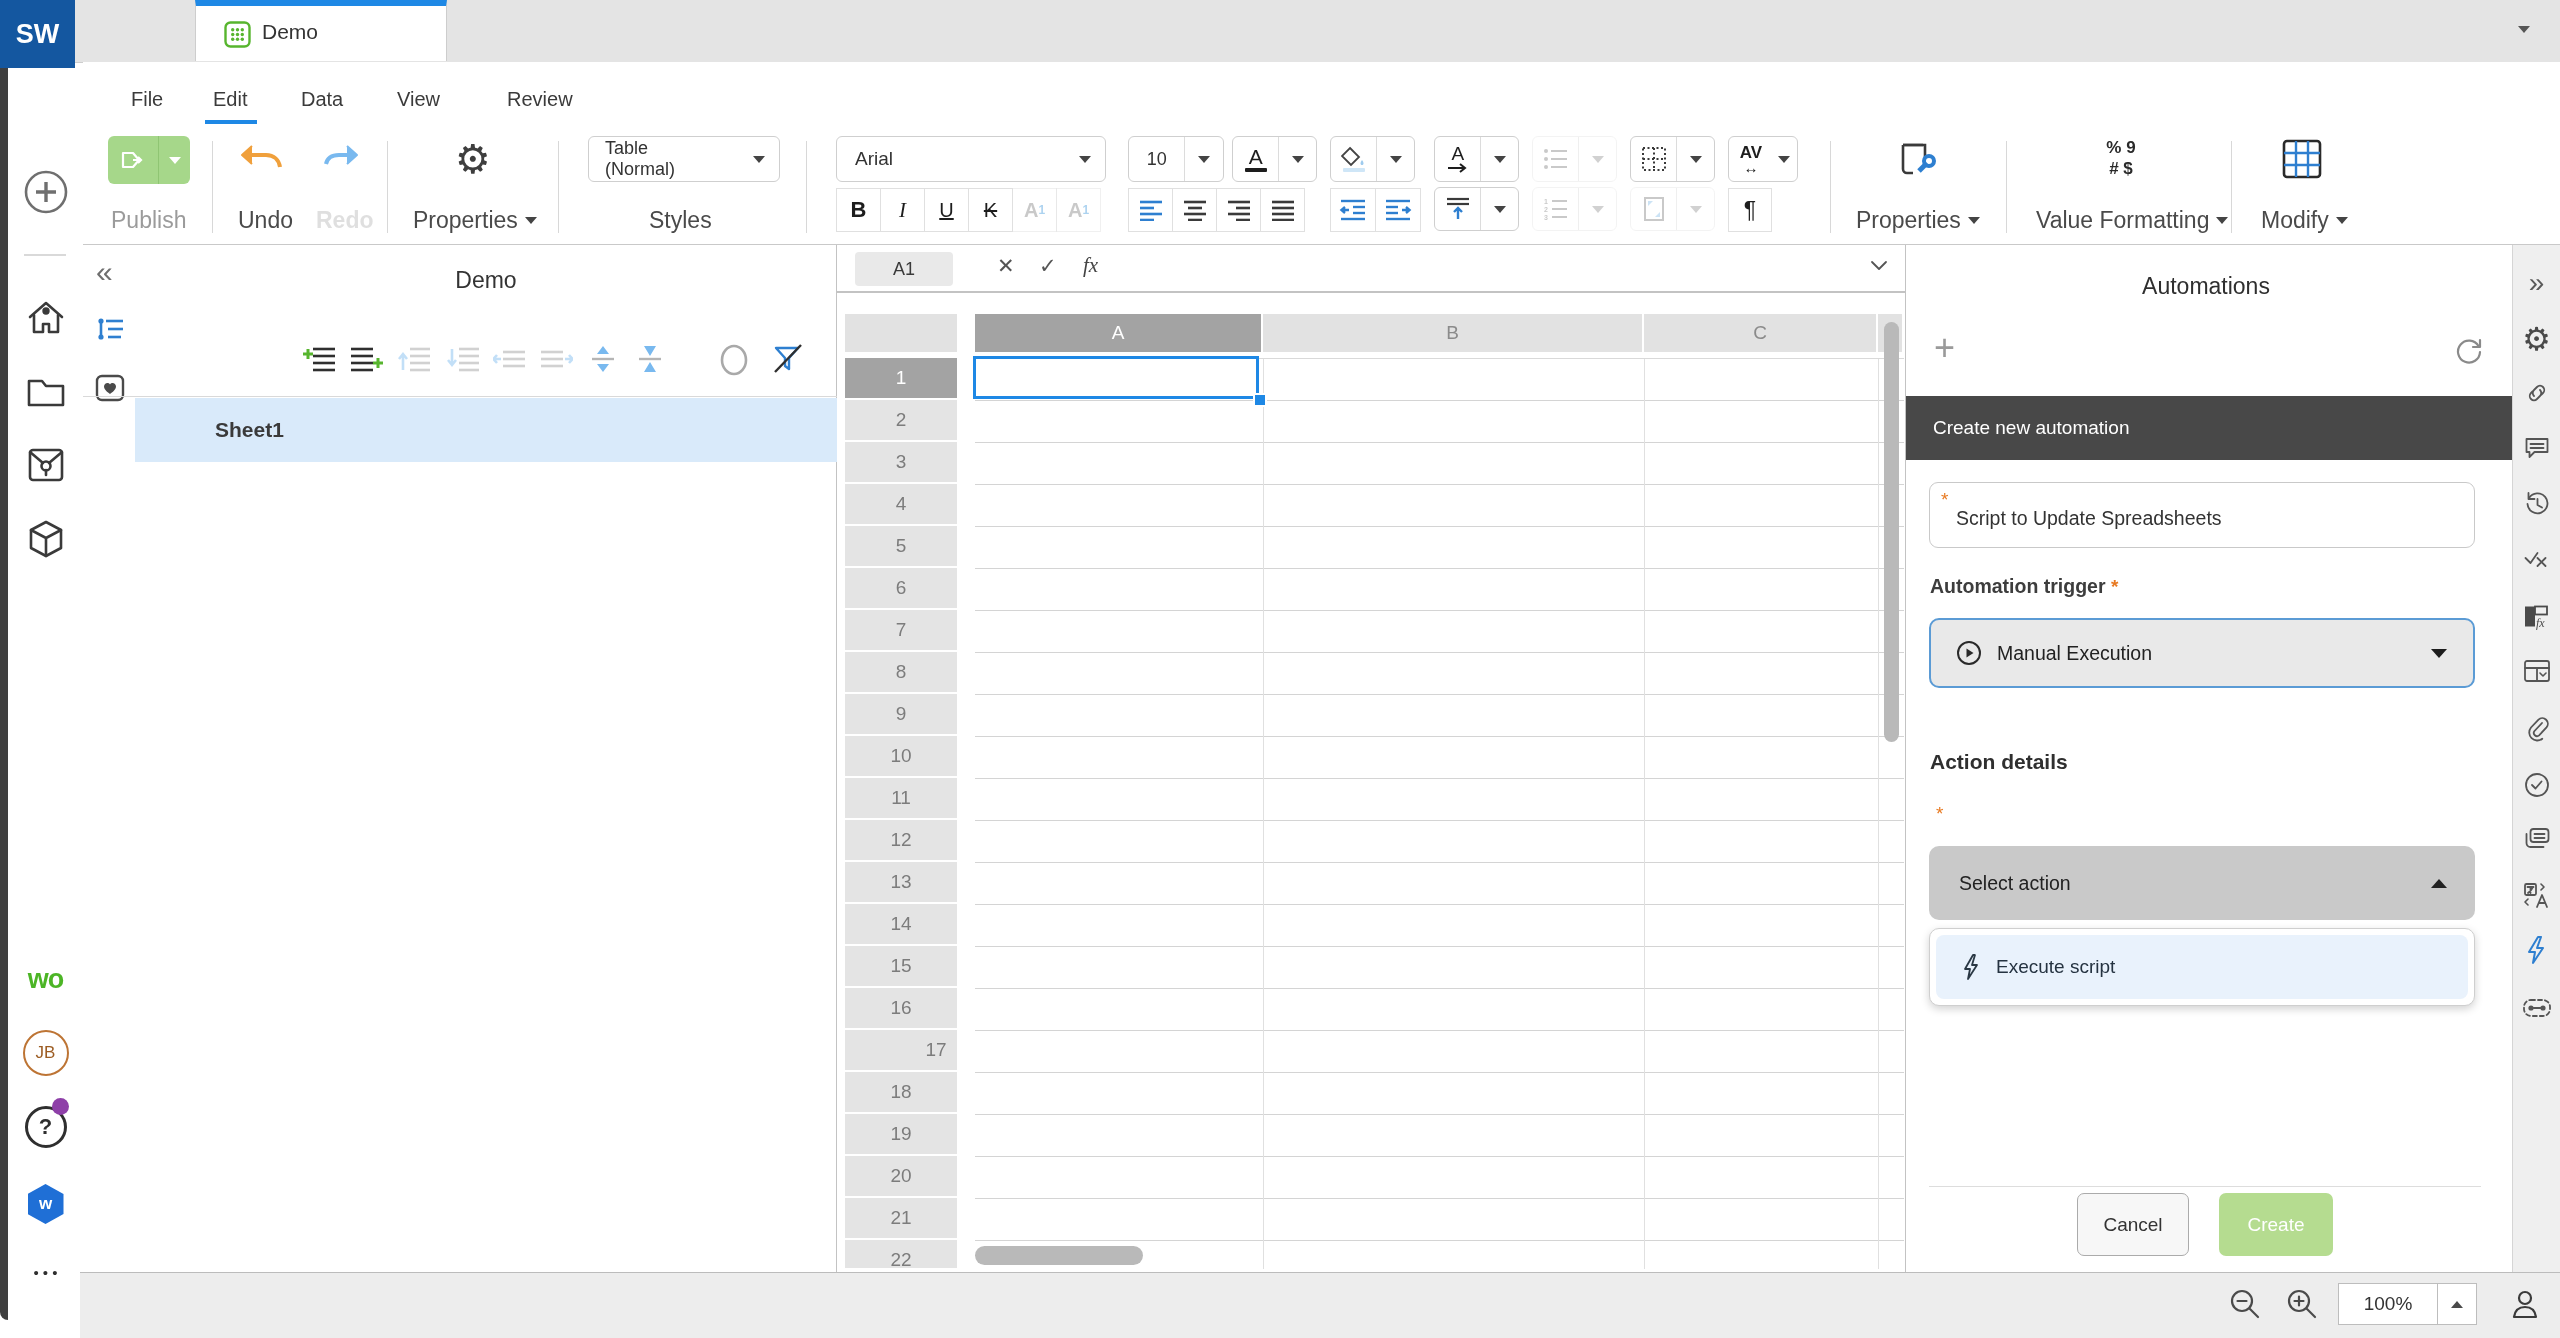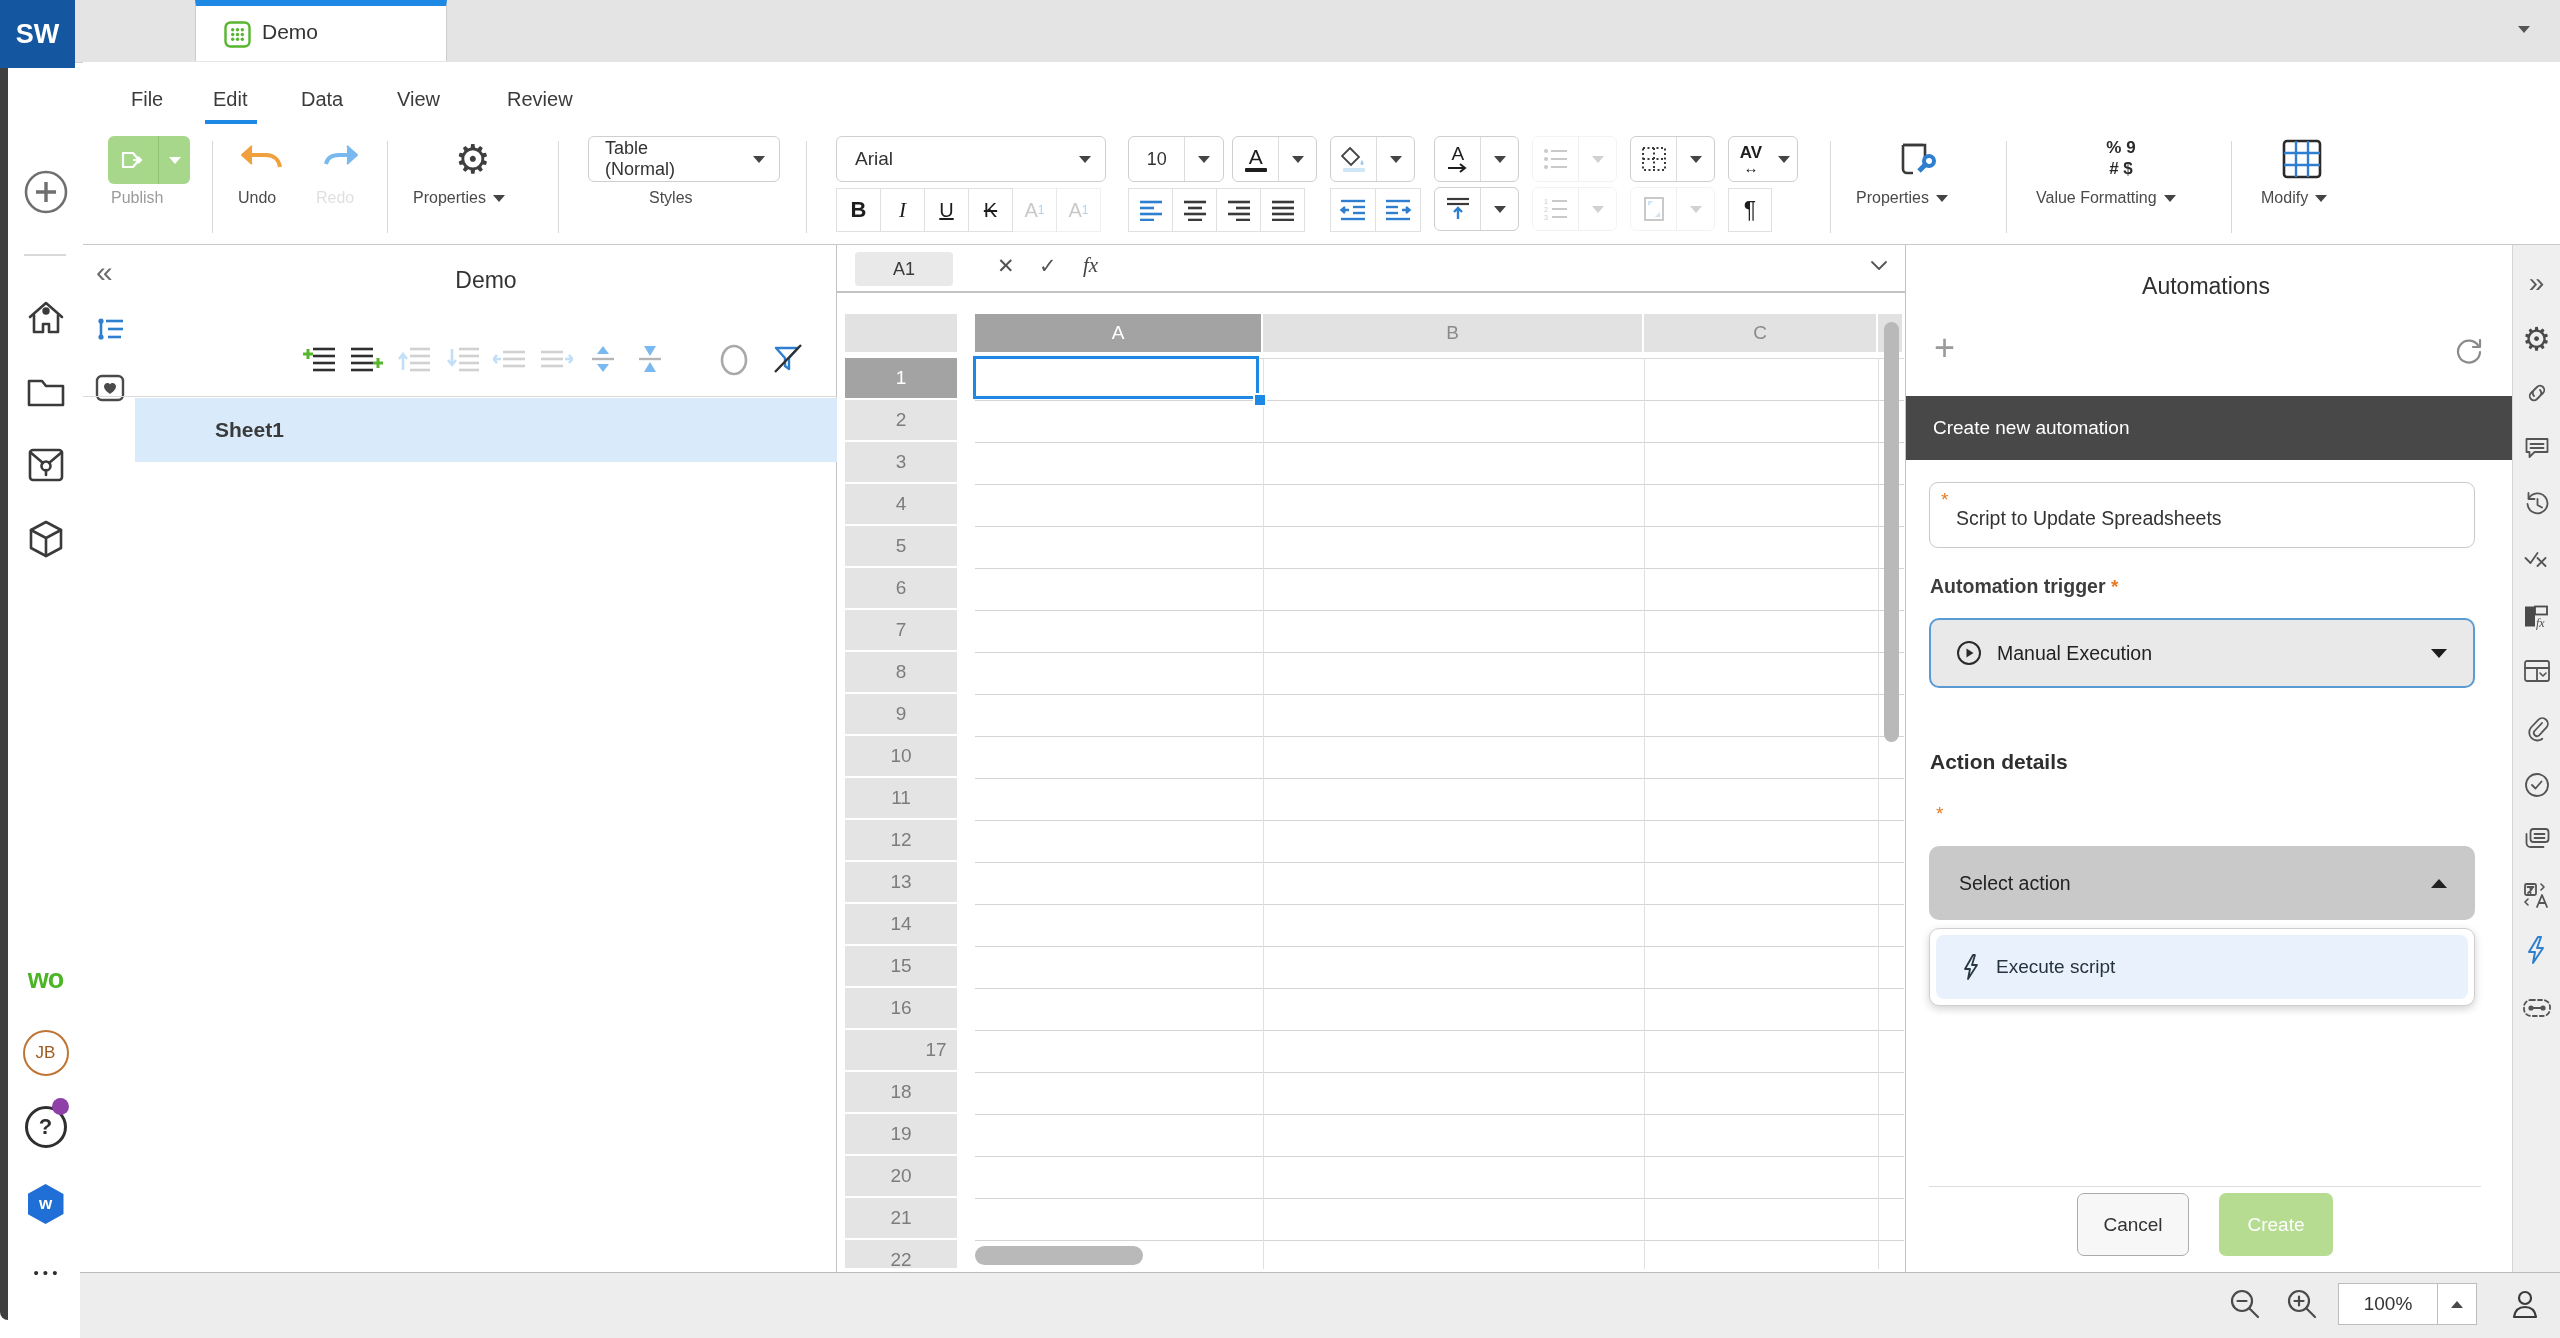--- a/index.html
+++ b/index.html
@@ -9,30 +9,30 @@
   .flexc{display:flex;align-items:center;justify-content:center;}
   
   #sw-logo{left:0;top:0;width:75px;height:68px;background:var(--sw_blue,#1457a0);color:#fff;font-size:27px;font-weight:bold;}
   #tabstrip{left:75px;top:0;width:2485px;height:62px;background:#e4e4e4;border-bottom:1px solid #cdcdcd;}
   #doc-tab{left:120px;top:0;width:252px;height:61px;background:#fff;border-top:6px solid var(--accent_blue,#1e88e5);border-left:1px solid #cdcdcd;border-right:1px solid #cdcdcd;box-sizing:border-box;}
   #menubar{left:83px;top:62px;width:2477px;height:73px;background:#fff;}
   .menu-item{position:absolute;top:20px;font-size:20px;color:#3b3b3b;padding:6px 4px;}
   .menu-underline{position:absolute;top:58px;height:4px;background:var(--accent_blue,#1e88e5);}
   #toolbar{left:83px;top:135px;width:2477px;height:110px;background:#fff;border-bottom:1px solid #c9c9c9;box-sizing:border-box;}
   .tsep{position:absolute;top:6px;width:1px;height:92px;background:#d8d8d8;}
-  .glabel{position:absolute;top:54px;font-size:16px;color:#4a4a4a;white-space:nowrap;display:flex;align-items:center;gap:7px;text-align:right;}
+  .glabel{position:absolute;top:72px;font-size:23px;color:#4a4a4a;white-space:nowrap;display:flex;align-items:center;gap:7px;text-align:right;}
   .glabel.dis{color:#b9b9b9;}
   .caret-d{width:0;height:0;border-left:6px solid transparent;border-right:6px solid transparent;border-top:7px solid #444;display:inline-block;}
   .caret-u{width:0;height:0;border-left:6px solid transparent;border-right:6px solid transparent;border-bottom:7px solid #222;display:inline-block;}
   .caret-d.lite{border-top-color:#9a9a9a;}
   .tbtn{position:absolute;height:46px;border:1px solid #cfcfcf;border-radius:6px;background:#fff;box-sizing:border-box;display:flex;align-items:center;}
   .tcell{height:100%;display:flex;align-items:center;justify-content:center;}
   .tdiv{width:1px;height:100%;background:#dcdcdc;}
   .bar6{height:4px;border-radius:1px;background:#1d1d1d;width:22px;}
-  .dis{opacity:.45;}
+  .dis{opacity:.45;font-weight:bold;}
   .cellbtn{position:absolute;width:45px;height:44px;border:1px solid #e0e0e0;background:#fff;box-sizing:border-box;display:flex;align-items:center;justify-content:center;}
   
   #edge{left:0;top:68px;width:8px;height:1252px;background:#3f3f3f;border-bottom-left-radius:12px;}
   #lsidebar{left:8px;top:68px;width:75px;height:1270px;background:#fff;}
   .sbicon{position:absolute;left:50%;transform:translateX(-50%);}
   
   #lpanel{left:83px;top:245px;width:754px;height:1027px;background:#fff;border-right:1px solid #c3c3c3;box-sizing:border-box;}
   #sheet-row{position:absolute;left:52px;top:153px;width:702px;height:64px;background:var(--sheet_selected,#d9eafa);display:flex;align-items:center;}
   
   #sheetarea{left:837px;top:245px;width:1068px;height:1027px;background:#fff;}

